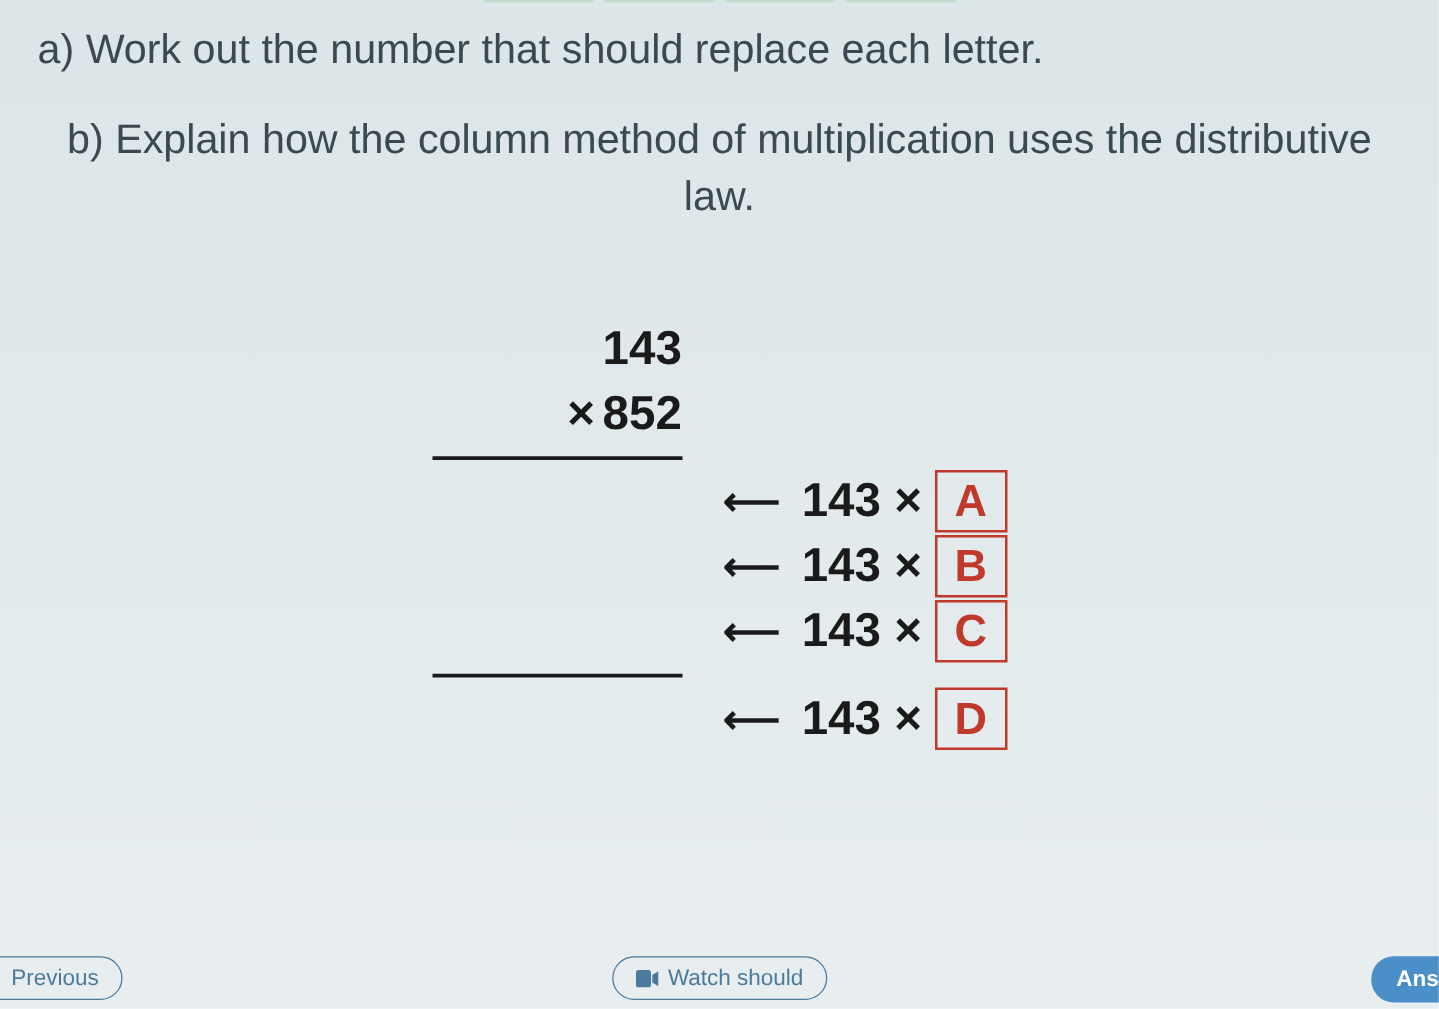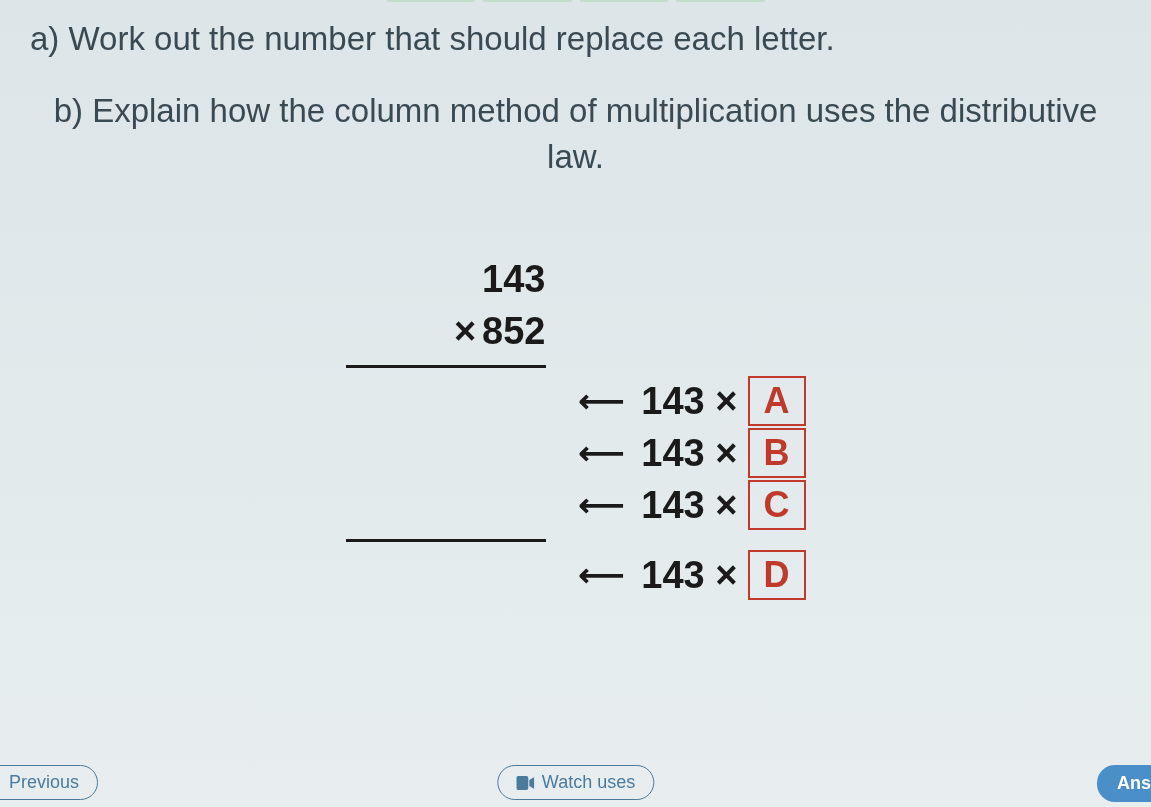--- a/index.html
+++ b/index.html
@@ -254,16 +254,16 @@
 
 <div class="footer">
   <button class="prev-btn">Previous</button>
   <button class="watch-video">
     <span class="video-icon">
       <svg width="18" height="14" viewBox="0 0 18 14">
         <rect x="0" y="0" width="12" height="14" rx="2" fill="#4a7a9c"></rect>
         <path d="M13 4 L18 1 L18 13 L13 10 Z" fill="#4a7a9c"></path>
       </svg>
     </span>
-    <span>Watch uses</span>
+    <span>Watch should</span>
   </button>
   <button class="answer-btn">Ans</button>
 </div>
 
 </body></html>

